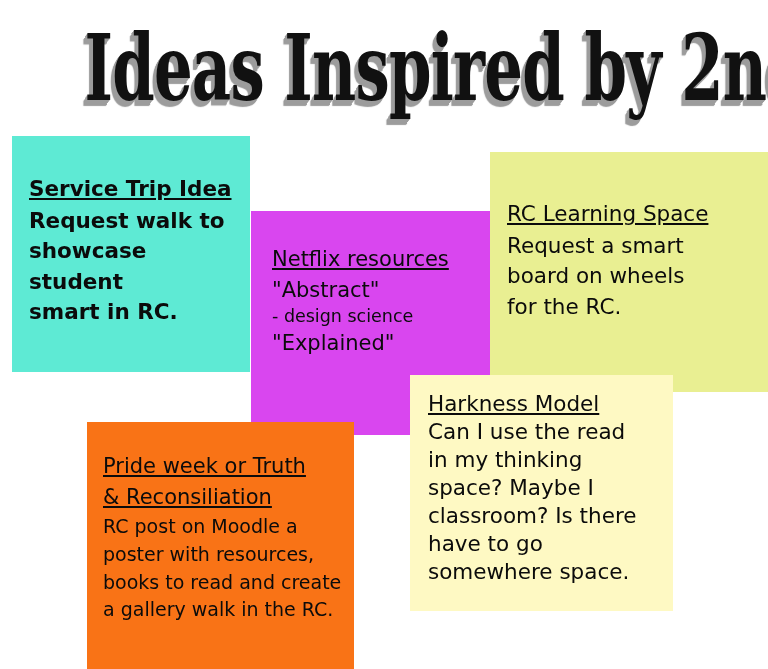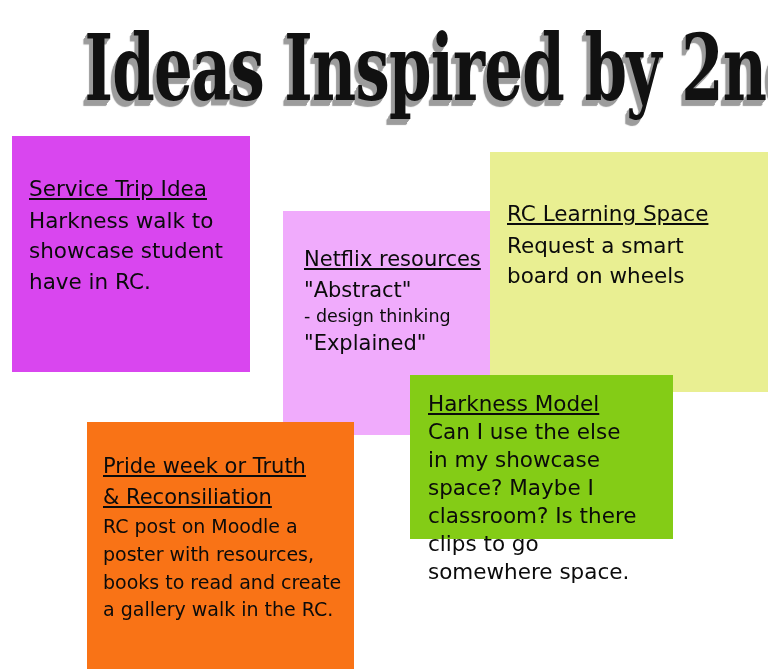--- a/index.html
+++ b/index.html
@@ -60,38 +60,38 @@
   }
   .note .body { display: block; }
   .note .line { display: block; }
 
   
   #note-service {
     left: 12px;
     top: 136px;
     width: 238px;
     height: 236px;
-    background: #d946ef;
+    background: #5eead4;
     padding: 38px 16px 0 17px;
     font-size: 21.5px;
     line-height: 1.42;
+    font-weight: bold;
   }
   #note-service .head { font-size: 21.5px; margin-bottom: 1px; }
 
   
   #note-netflix {
     left: 251px;
     top: 211px;
     width: 242px;
     height: 224px;
-    background: #f0abfc;
+    background: #d946ef;
     padding: 34px 10px 0 21px;
     font-size: 21px;
     line-height: 1.36;
-    margin-left: 32px;
   }
   #note-netflix .head { font-size: 21px; margin-bottom: 2px; }
   #note-netflix .sub { font-size: 17.5px; display: block; line-height: 1.45; }
 
   
   #note-rc {
     left: 490px;
     top: 152px;
     width: 284px;
     height: 240px;
@@ -100,22 +100,22 @@
     font-size: 21.5px;
     line-height: 1.42;
   }
   #note-rc .head { font-size: 21.5px; margin-bottom: 1px; }
 
   
   #note-harkness {
     left: 410px;
     top: 375px;
     width: 263px;
-    height: 164px;
-    background: #84cc16;
+    height: 236px;
+    background: #fef9c3;
     padding: 15px 8px 0 18px;
     font-size: 21.5px;
     line-height: 1.30;
   }
   #note-harkness .head { font-size: 21.5px; margin-bottom: 0px; }
 
   
   #note-pride {
     left: 87px;
     top: 422px;
@@ -135,51 +135,52 @@
 </head>
 <body>
 
 <div id="board">
 
   <div id="title">Ideas Inspired by 2nd F2F</div>
 
   <div class="note" id="note-service">
     <span class="head">Service Trip Idea</span>
     <span class="body">
-      <span class="line">Harkness walk to</span>
+      <span class="line">Request walk to</span>
       <span class="line">showcase student</span>
-      <span class="line">have in RC.</span>
+      <span class="line">smart in RC.</span>
     </span>
   </div>
 
   <div class="note" id="note-netflix">
     <span class="head">Netflix resources</span>
     <span class="body">
       <span class="line">"Abstract"</span>
-      <span class="sub">- design thinking</span>
+      <span class="sub">- design science</span>
       <span class="line">"Explained"</span>
     </span>
   </div>
 
   <div class="note" id="note-rc">
     <span class="head">RC Learning Space</span>
     <span class="body">
       <span class="line">Request a smart</span>
       <span class="line">board on wheels</span>
+      <span class="line">for the RC.</span>
     </span>
   </div>
 
   <div class="note" id="note-harkness">
     <span class="head">Harkness Model</span>
     <span class="body">
-      <span class="line">Can I use the else</span>
-      <span class="line">in my showcase</span>
+      <span class="line">Can I use the read</span>
+      <span class="line">in my thinking</span>
       <span class="line">space? Maybe I</span>
       <span class="line">classroom? Is there</span>
-      <span class="line">clips to go</span>
+      <span class="line">have to go</span>
       <span class="line">somewhere space.</span>
     </span>
   </div>
 
   <div class="note" id="note-pride">
     <span class="head">Pride week or Truth </span>
     <span class="head">&amp; Reconsiliation</span>
     <span class="body">
       <span class="line">RC post on Moodle a</span>
       <span class="line">poster with resources,</span>

